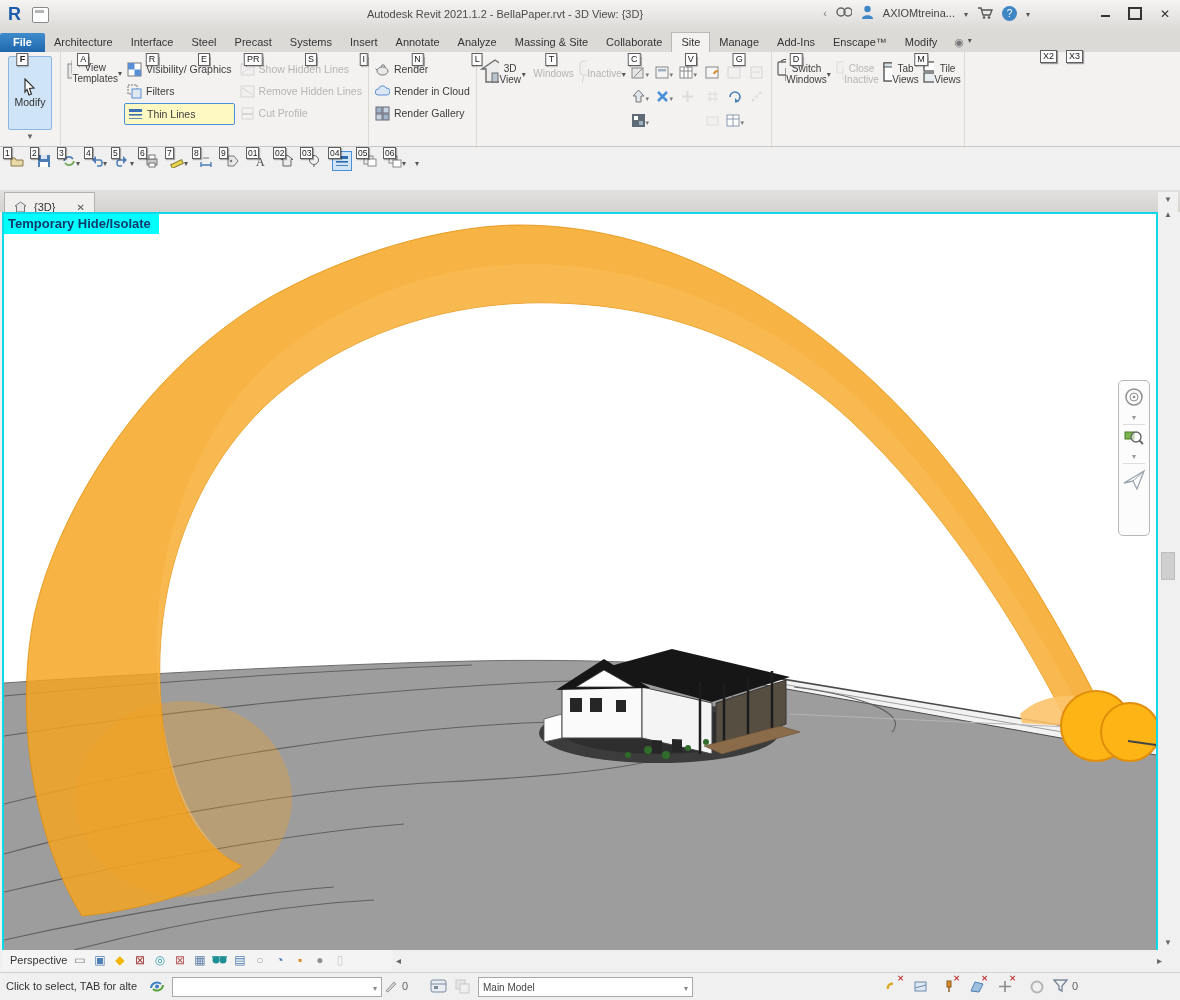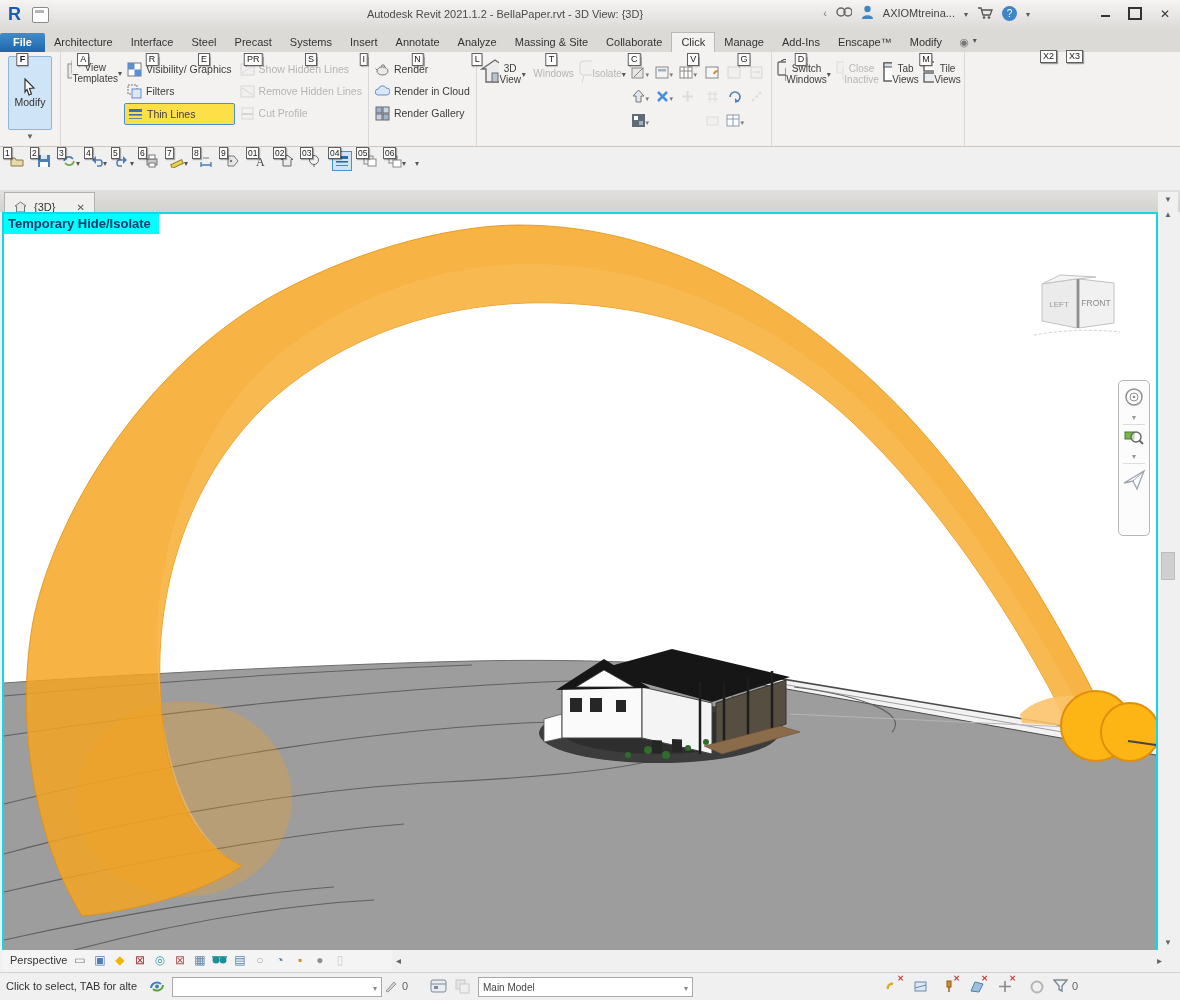--- a/index.html
+++ b/index.html
@@ -33,21 +33,21 @@
 
   
   #ribbon{left:0;top:52px;width:1180px;height:94px;background:#f4f2f1;border-bottom:1px solid #c9c6c3;display:flex;}
   .panel{height:94px;border-right:1px solid #dbd8d5;display:flex;align-items:flex-start;padding:4px 3px 0 3px;gap:2px;}
   .bigbtn{display:flex;flex-direction:row;align-items:center;width:46px;padding-top:2px;font-size:10px;color:#3c3c3c;text-align:center;line-height:11px;}
   .bigbtn svg{margin-bottom:3px;}
   .colrows{display:flex;flex-direction:column;gap:2px;padding-top:3px;}
   .srow{display:flex;align-items:center;gap:4px;height:20px;font-size:10.5px;color:#3c3c3c;white-space:nowrap;padding:0 3px;}
   .gray, .gray .srow{color:#b7b4b1;}
   .gray svg{opacity:.4;}
-  .sel-blue{background:#fde047;border:1px solid #4a90d9;border-radius:2px;}
+  .sel-blue{background:#fef9c3;border:1px solid #4a90d9;border-radius:2px;}
   .modbtn{width:42px;height:72px;background:#cfe4f7;border:1px solid #8ab6e0;border-radius:2px;display:flex;flex-direction:column;align-items:center;justify-content:center;font-size:10.5px;color:#333;}
   .pancaret{font-size:8px;color:#666;text-align:center;width:46px;}
   .icgrid{display:grid;grid-template-columns:repeat(3,24px);grid-auto-rows:24px;align-items:center;justify-items:center;padding-top:4px;}
   .icgrid2{display:grid;grid-template-columns:repeat(3,22px);grid-auto-rows:24px;align-items:center;justify-items:center;padding-top:4px;}
   .mini{display:inline-flex;align-items:center;}
   .mini .cv::after{font-size:7px;color:#777;}
 
   
   #qatrow{left:0;top:148px;width:1180px;height:26px;background:#f0f0f0;display:flex;align-items:center;padding-left:8px;gap:9px;}
   .qi{position:relative;width:18px;height:18px;display:inline-flex;align-items:center;justify-content:center;}
@@ -129,21 +129,21 @@
     <span class="tab"><span>Architecture</span><span class="kt">A</span></span>
     <span class="tab"><span>Interface</span><span class="kt">R</span></span>
     <span class="tab"><span>Steel</span><span class="kt">E</span></span>
     <span class="tab"><span>Precast</span><span class="kt">PR</span></span>
     <span class="tab"><span>Systems</span><span class="kt">S</span></span>
     <span class="tab"><span>Insert</span><span class="kt">I</span></span>
     <span class="tab"><span>Annotate</span><span class="kt">N</span></span>
     <span class="tab"><span>Analyze</span><span class="kt">L</span></span>
     <span class="tab"><span>Massing &amp; Site</span><span class="kt">T</span></span>
     <span class="tab"><span>Collaborate</span><span class="kt">C</span></span>
-    <span class="tab tab-active"><span>Click</span><span class="kt">V</span></span>
+    <span class="tab tab-active"><span>Site</span><span class="kt">V</span></span>
     <span class="tab"><span>Manage</span><span class="kt">G</span></span>
     <span class="tab"><span>Add-Ins</span><span class="kt">D</span></span>
     <span class="tab"><span>Enscape™</span></span>
     <span class="tab"><span>Modify</span><span class="kt">M</span></span>
     <span class="tabcirc">◉</span>
     <span class="cv" style="margin-bottom:5px;"></span>
   </div>
   <span class="ktx" style="left:1040px;top:50px;">X2</span>
   <span class="ktx" style="left:1066px;top:50px;">X3</span>
 
@@ -261,21 +261,21 @@
             <circle cx="14" cy="11" r="8" fill="#eee" stroke="#aaa"></circle>
             <path d="M14,19 L14,26 L20,22 Z" fill="#ddd" stroke="#aaa"></path>
           </svg>
         <span>Windows</span>
       </div>
       <div class="bigbtn gray" style="width:50px;">
         <svg width="28" height="28">
             <rect x="4" y="3" width="18" height="14" rx="3" fill="#eee" stroke="#aaa"></rect>
             <path d="M8,17 L6,25" stroke="#aaa"></path>
           </svg>
-        <span>Isolate</span>
+        <span>Inactive</span>
           <span class="cv"></span>
       </div>
       <div class="icgrid">
         <span class="mini">
             <svg width="15" height="15">
               <rect x="1" y="3" width="11" height="10" fill="#e6e6e6" stroke="#888"></rect>
               <path d="M3,12 L12,3" stroke="#888"></path>
             </svg>
             <span class="cv"></span>
           </span>
@@ -586,31 +586,20 @@
         <path d="M1084,508 C1022,392 945,272 858,188 C757,95 638,48 518,50 C428,52 345,85 275,140 C195,205 150,330 153,440 C156,540 180,610 225,645 L238,652 C186,628 159,565 156,470 C152,355 196,248 272,182 C342,122 432,92 522,89 C632,86 747,114 847,207 C932,287 1008,398 1066,514 Z" fill="#FBBE5C" fill-opacity="0.55"></path>
         <path d="M1016,500 C1035,482 1068,476 1090,489 L1092,514 L1018,509 Z" fill="#FBC36A" opacity="0.9"></path>
         <circle cx="1092" cy="512" r="35" fill="#FCB515" stroke="#E08E0B" stroke-width="2"></circle>
         <circle cx="1126" cy="518" r="29" fill="#FCB515" stroke="#E08E0B" stroke-width="2"></circle>
         <path d="M1124,527 L1152,531" stroke="#444" stroke-width="2"></path>
       </g>
     </svg>
 
     <div class="abs ovl">Temporary Hide/Isolate</div>
 
-    <div class="abs vcube">
-      <svg width="90" height="76">
-        <polygon points="10,18 28,9 64,11 45,13" fill="#f4f4f4" stroke="#c2c2c2"></polygon>
-        <polygon points="10,18 45,13 45,62 10,55" fill="#ebebeb" stroke="#c2c2c2"></polygon>
-        <polygon points="47,13 82,17 82,57 47,62" fill="#f1f1f1" stroke="#c2c2c2"></polygon>
-        <line x1="46" y1="13" x2="46" y2="62" stroke="#8f8f8f" stroke-width="2.5"></line>
-        <text x="27" y="41" font-size="8" fill="#9a9a9a" text-anchor="middle" font-family="Liberation Sans,sans-serif">LEFT</text>
-        <text x="64" y="40" font-size="8.5" fill="#8a8a8a" text-anchor="middle" font-family="Liberation Sans,sans-serif">FRONT</text>
-        <path d="M2,69 C30,64 60,63 88,66" fill="none" stroke="#d5d5d5" stroke-dasharray="3,2"></path>
-      </svg>
-    </div>
 
     <div class="abs navbar">
       <span>
         <svg width="20" height="20">
             <circle cx="10" cy="10" r="8" fill="none" stroke="#8f8f8f" stroke-width="1.5"></circle>
             <circle cx="10" cy="10" r="4" fill="none" stroke="#8f8f8f"></circle>
             <circle cx="10" cy="10" r="1.3" fill="#8f8f8f"></circle>
           </svg>
       </span>
       <span class="navcaret">▼</span>

